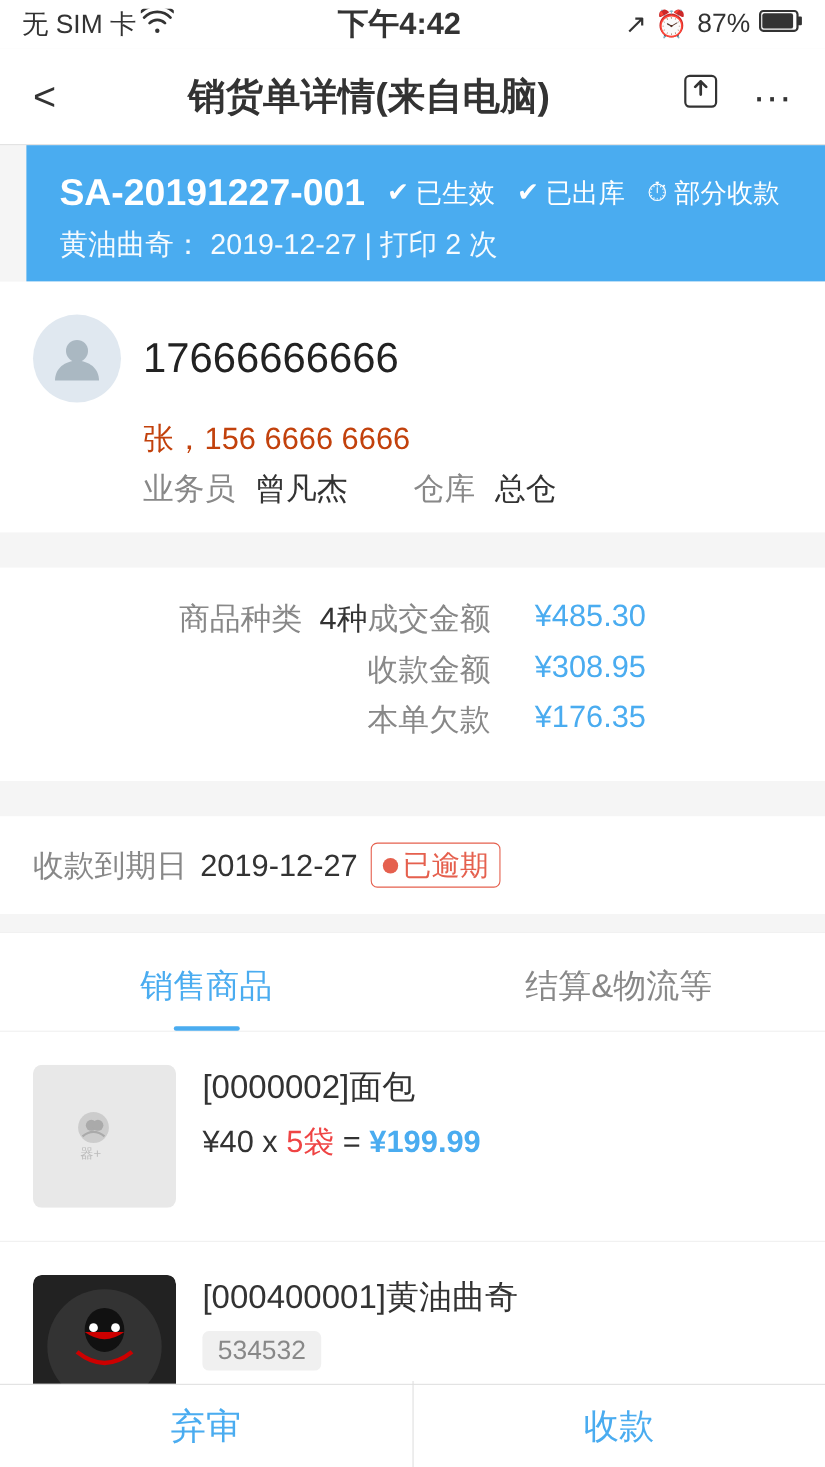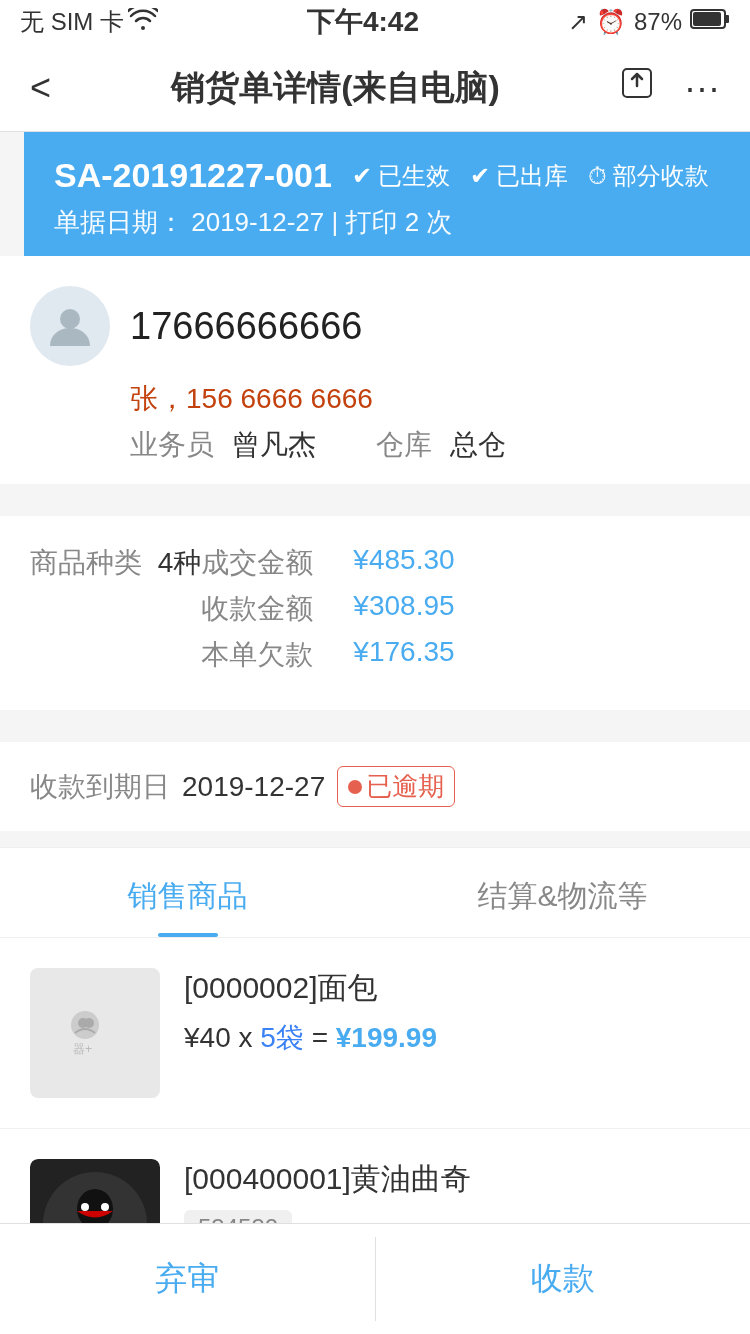--- a/index.html
+++ b/index.html
@@ -125,21 +125,21 @@
     }
     .meta-label { color: #888; }
     .meta-value { color: #333; }
 
     
     .summary-section {
       background: #fff;
       padding: 28px 30px;
       margin-bottom: 16px;
       display: flex;
-      justify-content: flex-start;
+      justify-content: center;
       align-items: flex-start;
     }
     .summary-left { font-size: 28px; }
     .summary-label { color: #888; }
     .summary-count { color: #333; font-weight: 500; }
     .summary-right { text-align: right; }
     .summary-row {
       display: flex;
       justify-content: space-between;
       gap: 40px;
@@ -253,29 +253,29 @@
       border-radius: 6px;
       padding: 4px 14px;
       font-size: 24px;
       color: #888;
       margin-bottom: 14px;
     }
     .product-price {
       font-size: 28px;
       color: #333;
     }
-    .product-price .qty { color: #3b82f6; }
+    .product-price .qty { color: #ef4444; }
     .product-price .total { color: #4AACF0; font-weight: 600; }
 
     
     .bottom-bar {
       position: fixed;
       bottom: 0;
       width: 750px;
-      height: 111px;
+      height: 76px;
       background: #fff;
       border-top: 1px solid #e0e0e0;
       display: flex;
       align-items: center;
     }
     .bottom-btn {
       flex: 1;
       text-align: center;
       font-size: 32px;
       cursor: pointer;
@@ -344,21 +344,21 @@
     <span class="order-badge">
       <span>✔</span>
       <span>已出库</span>
     </span>
     <span class="order-badge">
       <span>⏱</span>
       <span>部分收款</span>
     </span>
   </div>
   <div class="header-date">
-    <span>单据日期：</span>
+    <span>黄油曲奇：</span>
     <span>2019-12-27</span>
     <span>| 打印 2 次</span>
   </div>
 </div>
 
 <div class="customer-section">
   <div class="customer-row">
     <div class="avatar">
       <svg viewBox="0 0 50 50" fill="none">
         <circle cx="25" cy="18" r="10" fill="#aab8c2"></circle>

